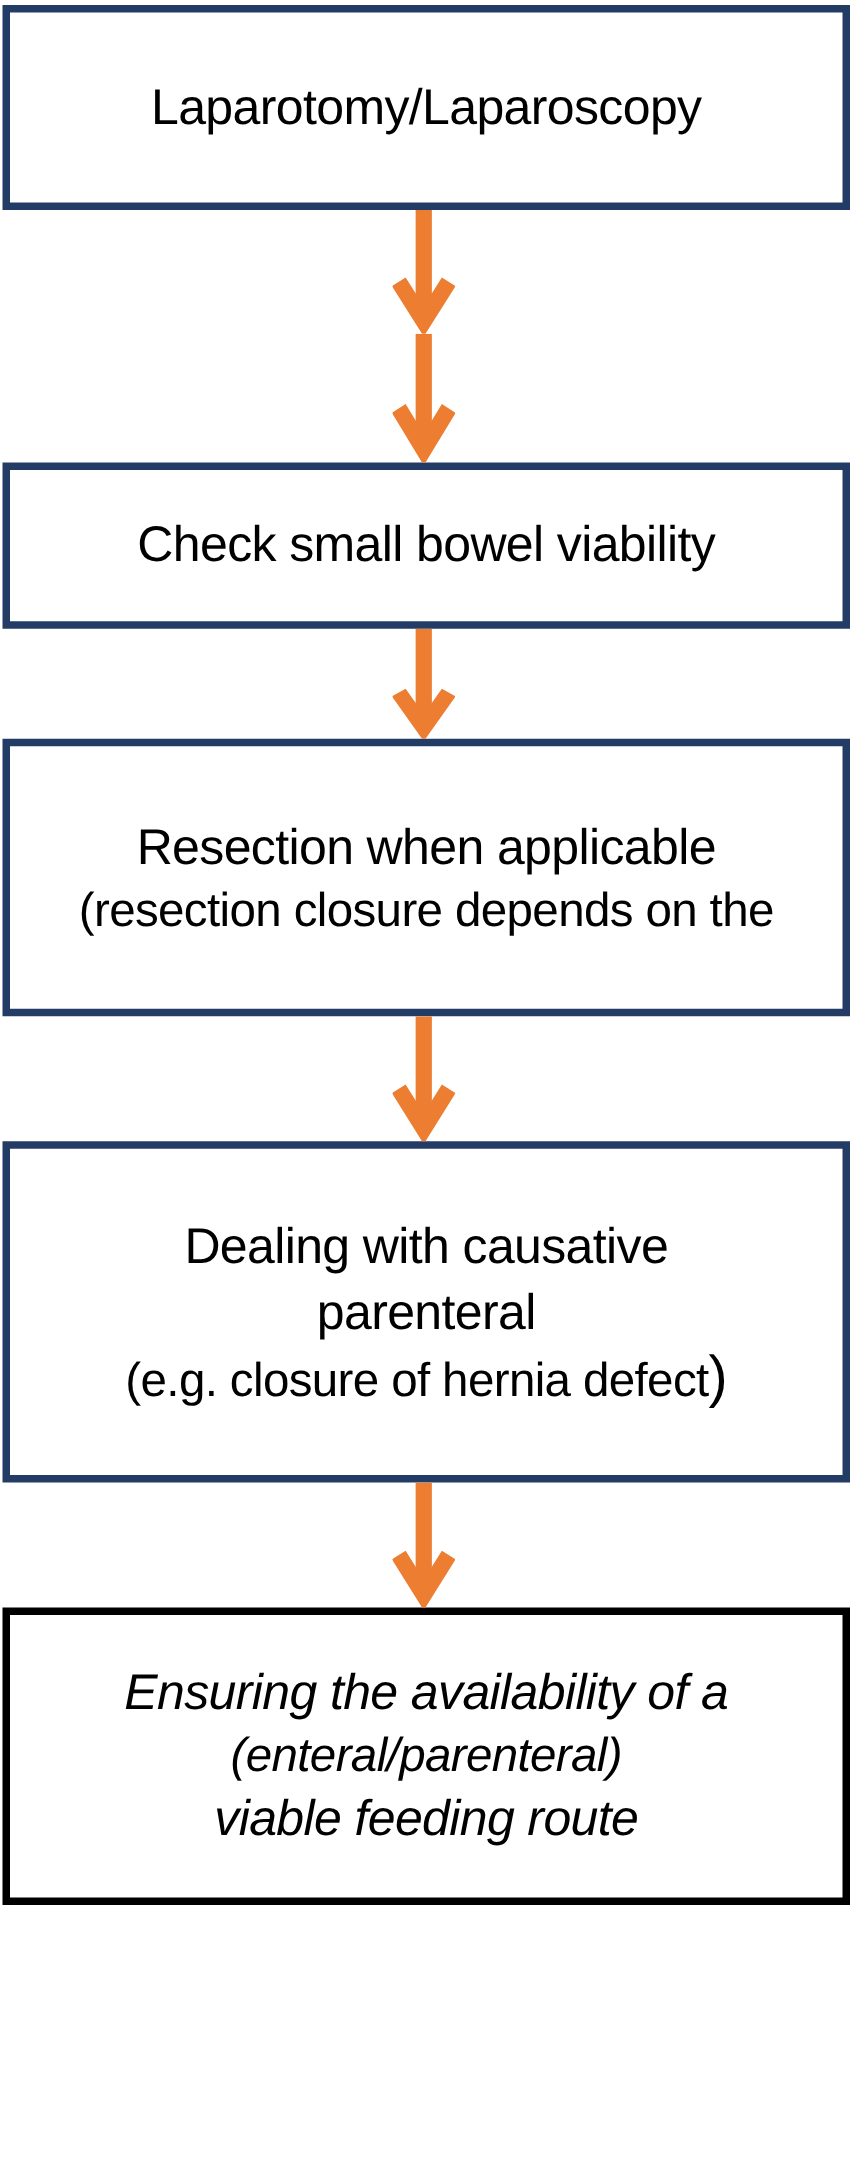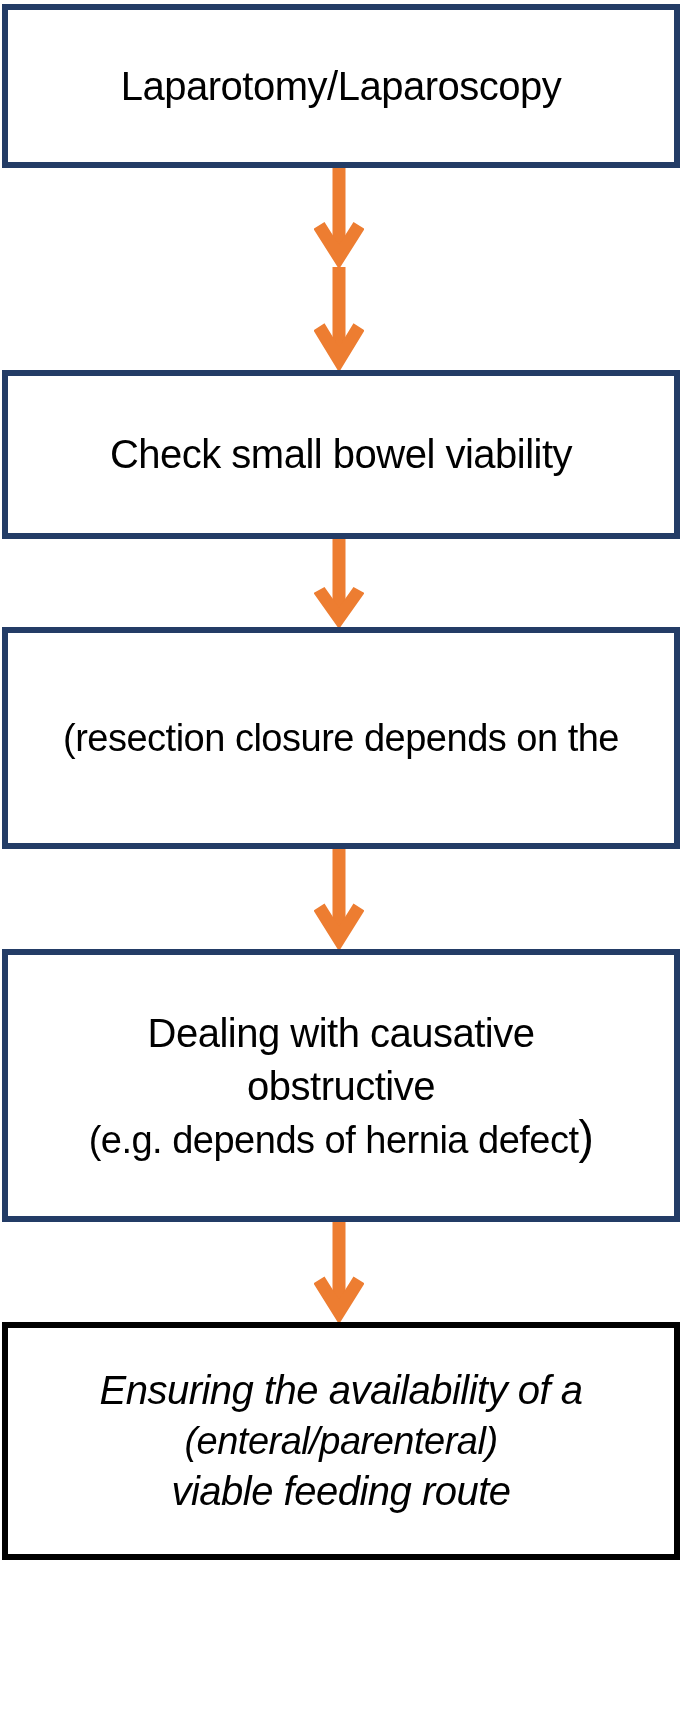--- a/index.html
+++ b/index.html
@@ -32,21 +32,21 @@
     align-items: center;
     justify-content: center;
     text-align: center;
     color: #000000;
   }
   .box.final {
     border-color: var(--black, #000000);
   }
   .b1 { height: 164px; }
   .b2 { height: 168px; }
-  .b3 { height: 169px; }
+  .b3 { height: 133px; }
   .b4 { height: 222px; }
   .b5 { height: 273px; }
   .b6 { height: 238px; font-style: italic; }
   .line.main {
     font-size: 40px;
     line-height: 53px;
     letter-spacing: -0.5px;
     white-space: nowrap;
   }
   .line.sub {
@@ -106,34 +106,35 @@
     </div>
 
     <div class="arrow-row g3">
       <svg viewBox="0 0 50 100" preserveAspectRatio="none" aria-hidden="true">
         <line x1="25" y1="0" x2="25" y2="86" stroke="#ED7D31" stroke-width="13"></line>
         <polyline points="5,58 25,90 45,58" fill="none" stroke="#ED7D31" stroke-width="13" stroke-linejoin="miter"></polyline>
       </svg>
     </div>
 
     <div class="box b4">
+      <div class="line main">Resection when applicable</div>
       <div class="line sub">(resection closure depends on the</div>
     </div>
 
     <div class="arrow-row g4">
       <svg viewBox="0 0 50 100" preserveAspectRatio="none" aria-hidden="true">
         <line x1="25" y1="0" x2="25" y2="86" stroke="#ED7D31" stroke-width="13"></line>
         <polyline points="5,58 25,90 45,58" fill="none" stroke="#ED7D31" stroke-width="13" stroke-linejoin="miter"></polyline>
       </svg>
     </div>
 
     <div class="box b5">
       <div class="line main">Dealing with causative</div>
-      <div class="line main">obstructive</div>
-      <div class="line sub"><span>(e.g. depends of hernia defect</span><span class="big-paren">)</span></div>
+      <div class="line main">parenteral</div>
+      <div class="line sub"><span>(e.g. closure of hernia defect</span><span class="big-paren">)</span></div>
     </div>
 
     <div class="arrow-row g5">
       <svg viewBox="0 0 50 100" preserveAspectRatio="none" aria-hidden="true">
         <line x1="25" y1="0" x2="25" y2="86" stroke="#ED7D31" stroke-width="13"></line>
         <polyline points="5,58 25,90 45,58" fill="none" stroke="#ED7D31" stroke-width="13" stroke-linejoin="miter"></polyline>
       </svg>
     </div>
 
     <div class="box b6 final">

